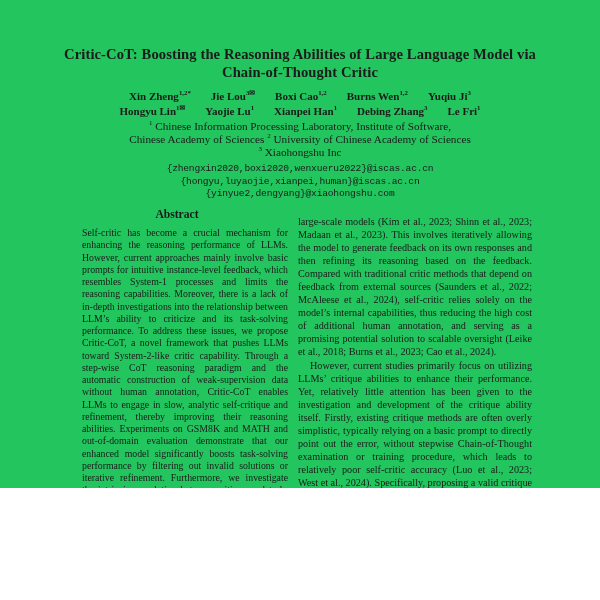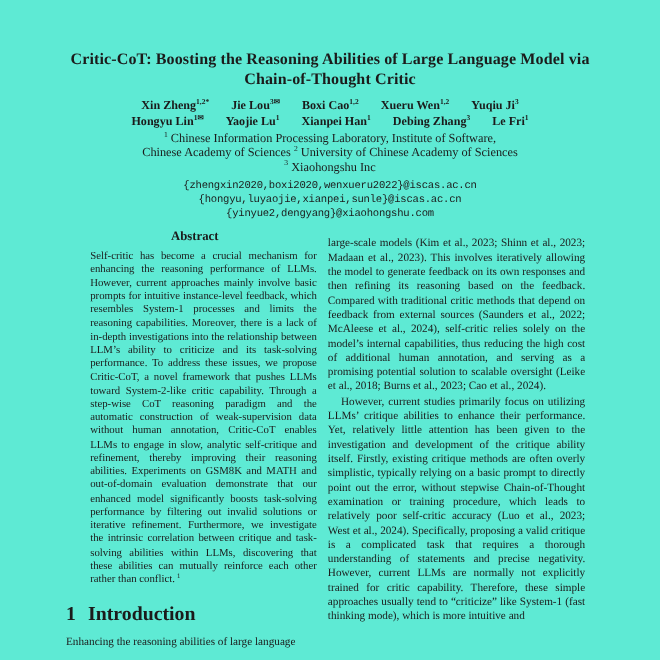--- a/index.html
+++ b/index.html
@@ -1,21 +1,21 @@
 <!DOCTYPE html>
 <html><head>
 <meta charset="utf-8">
 <style>
   * { margin: 0; padding: 0; box-sizing: border-box; }
   html, body { background: #ffffff; }
   .page {
     position: relative;
     width: 600px;
-    height: 600px;
-    background: #5eead4;
+    height: 488px;
+    background: #22c55e;
     overflow: hidden;
     color: #1b1b1b;
     font-family: "Liberation Serif", serif;
   }
   .header { padding-top: 46px; text-align: center; }
   .title {
     font-weight: bold;
     font-size: 14.6px;
     line-height: 17.5px;
     max-width: 478px;
@@ -77,41 +77,41 @@
 <div class="page">
 
   <div class="header">
     <div class="title">Critic-CoT: Boosting the Reasoning Abilities of Large Language Model via Chain-of-Thought Critic</div>
 
     <div class="authors">
       <div class="author-row">
         <span class="author"><span>Xin Zheng</span><sup>1,2*</sup></span>
         <span class="author"><span>Jie Lou</span><sup>3✉</sup></span>
         <span class="author"><span>Boxi Cao</span><sup>1,2</sup></span>
-        <span class="author"><span>Xueru Wen</span><sup>1,2</sup></span>
+        <span class="author"><span>Burns Wen</span><sup>1,2</sup></span>
         <span class="author"><span>Yuqiu Ji</span><sup>3</sup></span>
       </div>
       <div class="author-row">
         <span class="author"><span>Hongyu Lin</span><sup>1✉</sup></span>
         <span class="author"><span>Yaojie Lu</span><sup>1</sup></span>
         <span class="author"><span>Xianpei Han</span><sup>1</sup></span>
         <span class="author"><span>Debing Zhang</span><sup>3</sup></span>
         <span class="author"><span>Le Fri</span><sup>1</sup></span>
       </div>
     </div>
 
     <div class="affils">
       <div class="affil-line"><sup>1</sup> <span>Chinese Information Processing Laboratory, Institute of Software,</span></div>
       <div class="affil-line"><span>Chinese Academy of Sciences</span> <sup>2</sup> <span>University of Chinese Academy of Sciences</span></div>
       <div class="affil-line"><sup>3</sup> <span>Xiaohongshu Inc</span></div>
     </div>
 
     <div class="emails">
       <div class="email-line">{zhengxin2020,boxi2020,wenxueru2022}@iscas.ac.cn</div>
-      <div class="email-line">{hongyu,luyaojie,xianpei,sunle}@iscas.ac.cn</div>
+      <div class="email-line">{hongyu,luyaojie,xianpei,human}@iscas.ac.cn</div>
       <div class="email-line">{yinyue2,dengyang}@xiaohongshu.com</div>
     </div>
   </div>
 
   <div class="columns">
 
     <div class="col col-left">
       <div class="abstract-heading">Abstract</div>
       <p class="abstract-body footnote-mark"><span>Self-critic has become a crucial mechanism for enhancing the reasoning performance of LLMs. However, current approaches mainly involve basic prompts for intuitive instance-level feedback, which resembles System-1 processes and limits the reasoning capabilities. Moreover, there is a lack of in-depth investigations into the relationship between LLM’s ability to criticize and its task-solving performance. To address these issues, we propose Critic-CoT, a novel framework that pushes LLMs toward System-2-like critic capability. Through a step-wise CoT reasoning paradigm and the automatic construction of weak-supervision data without human annotation, Critic-CoT enables LLMs to engage in slow, analytic self-critique and refinement, thereby improving their reasoning abilities. Experiments on GSM8K and MATH and out-of-domain evaluation demonstrate that our enhanced model significantly boosts task-solving performance by filtering out invalid solutions or iterative refinement. Furthermore, we investigate the intrinsic correlation between critique and task-solving abilities within LLMs, discovering that these abilities can mutually reinforce each other rather than conflict.</span><sup>1</sup></p>
 

